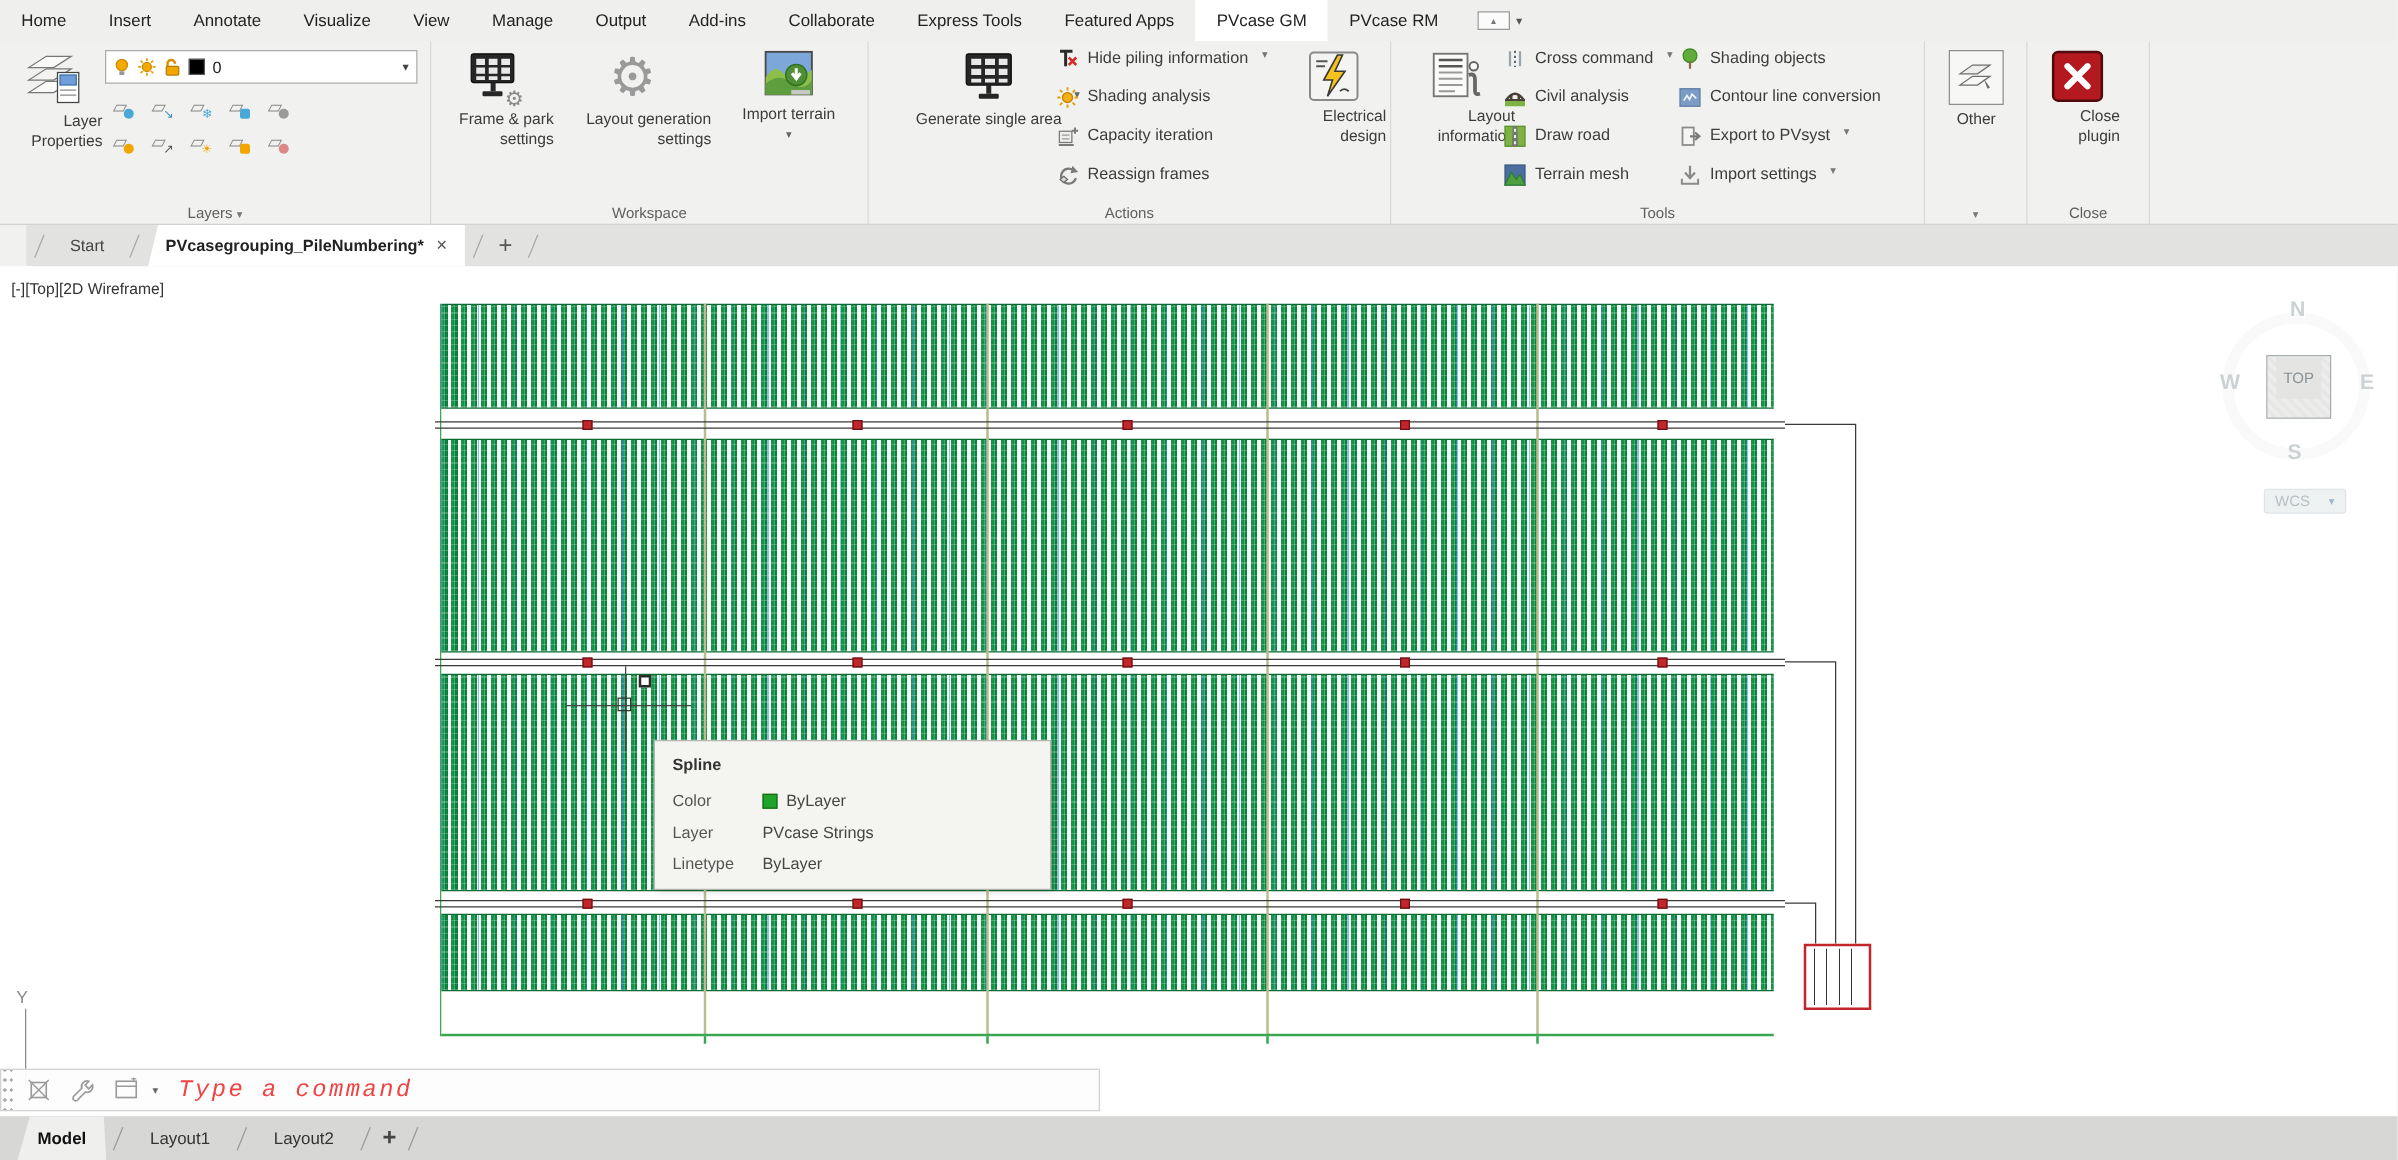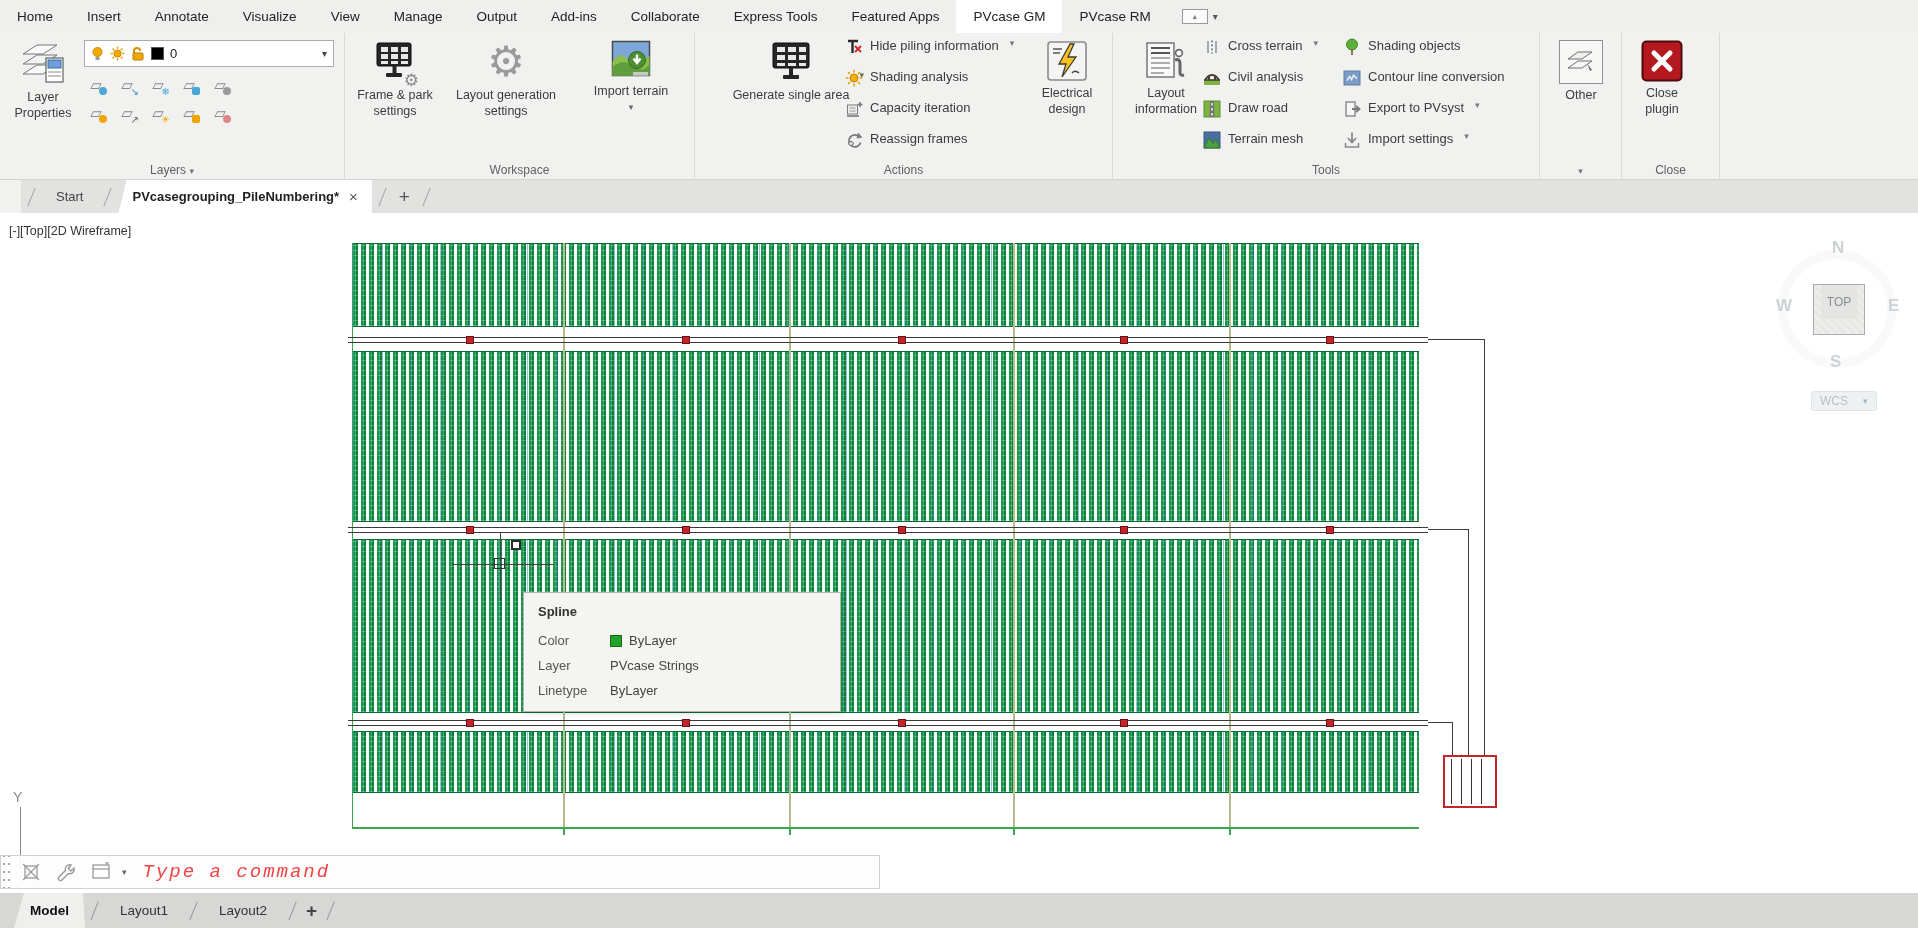--- a/index.html
+++ b/index.html
@@ -19,21 +19,21 @@
 
   
   #ribbon { position:absolute; left:0; top:33px; width:1918px; height:147px;
     background:#f1f1f0; border-bottom:1px solid #d2d2d1; }
   .panel { position:absolute; top:0; height:147px; border-right:1px solid #dadad9; }
   .group-label { position:absolute; left:0; right:0; bottom:3px; text-align:center;
     font-size:12px; color:#5f5f5f; }
   .group-label .caret { font-size:9px; color:#777; }
   .bigbtn { position:absolute; top:7px; display:flex; flex-direction:column; align-items:center;
     gap:4px; cursor:default; }
-  .bigbtn .lbl { font-size:12.5px; color:#3c3c3c; text-align:center; line-height:1.25; }
+  .bigbtn .lbl { font-size:12.5px; color:#3c3c3c; text-align:right; line-height:1.25; }
   .bigbtn .caret { font-size:9px; color:#666; line-height:6px; }
   .small-item { display:flex; gap:7px; height:31px; font-size:13px; color:#3c3c3c; }
   .small-item .caret { font-size:9px; color:#777; margin-left:4px; }
   .icon18 { width:18px; height:18px; flex:0 0 18px; }
 
   
   #layer-combo { position:absolute; left:84px; top:7px; width:250px; height:27px;
     background:#fff; border:1px solid #ababab; display:flex; align-items:center; gap:6px; padding:0 6px; }
   #layer-combo .swatch { width:13px; height:13px; background:#000; border:1px solid #555; }
   #layer-combo .val { font-size:13px; color:#222; flex:1; }
@@ -363,21 +363,21 @@
         <path d="M31 20 q5 -2 5 4 l0 9 q0 3 4 2" fill="none" stroke="#666" stroke-width="3"></path>
       </svg>
       <span class="lbl">Layout information</span>
     </div>
     <div class="abs" style="left:90px;top:5px;">
       <div class="small-item">
         <svg class="icon18" viewBox="0 0 18 18">
           <path d="M5 3 v12 M13 3 v12" stroke="#9aa4ad" stroke-width="1.8"></path>
           <path d="M9 2.5 v13" stroke="#5c6770" stroke-width="1.6" stroke-dasharray="1.8 2.2"></path>
         </svg>
-        <span>Cross terrain</span>
+        <span>Cross command</span>
         <span class="caret">▾</span>
       </div>
       <div class="small-item">
         <svg class="icon18" viewBox="0 0 18 18">
           <rect x="1" y="11" width="16" height="5" fill="#7cb342"></rect>
           <path d="M2 11 q7 -10 14 0" fill="none" stroke="#4a4039" stroke-width="2"></path>
           <path d="M6 6.5 v4.5 M12 6.5 v4.5" stroke="#4a4039" stroke-width="2"></path>
           <line x1="1" y1="11" x2="17" y2="11" stroke="#4a4039" stroke-width="1.6"></line>
         </svg>
         <span>Civil analysis</span>

